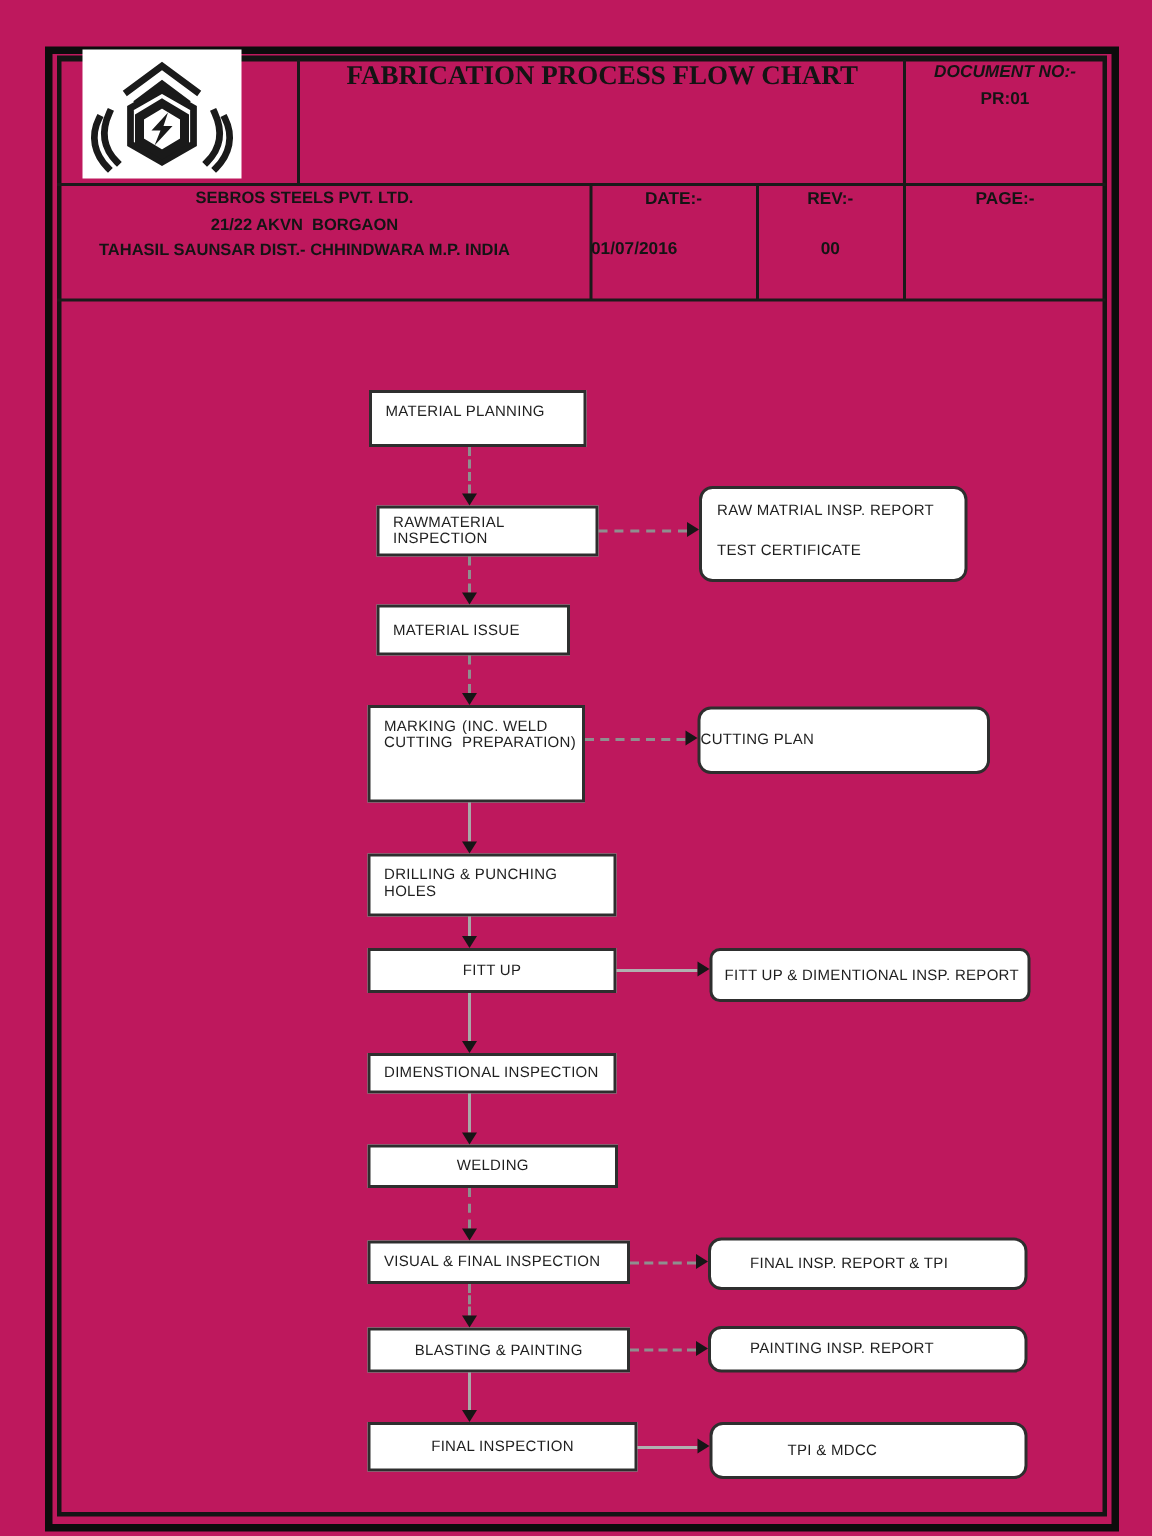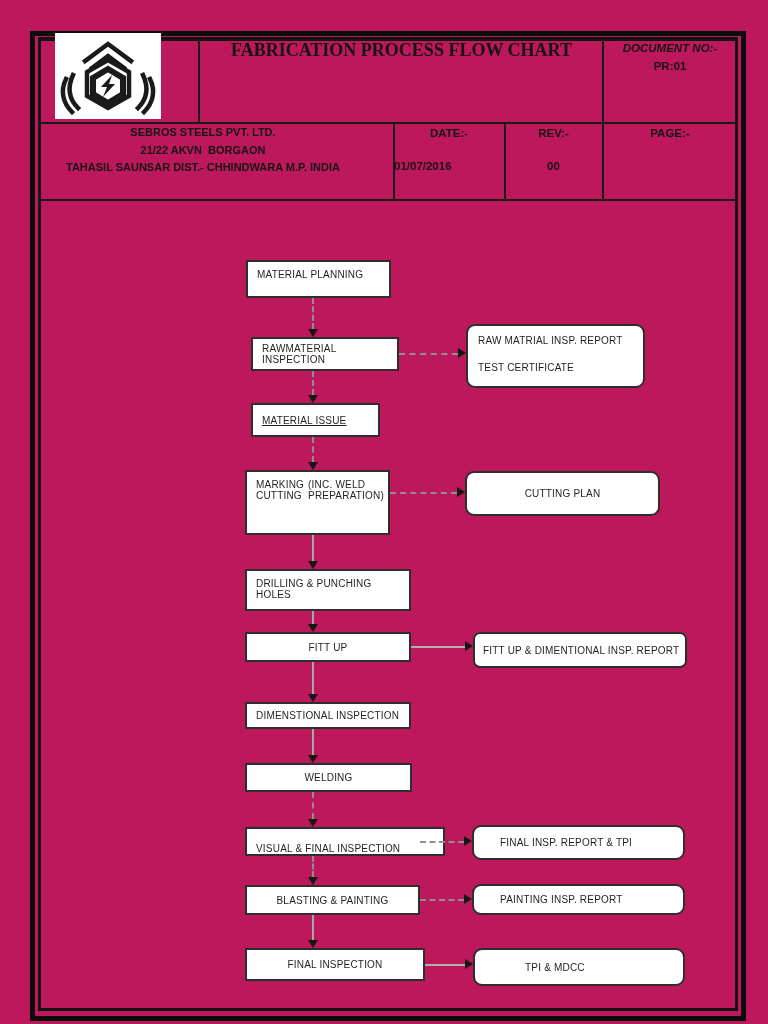--- a/index.html
+++ b/index.html
@@ -20,21 +20,21 @@
         font-size:10px;letter-spacing:0.2px;color:#1f1f1f;display:flex;}
   .pbox .lbl{display:block;}
   .p-topleft{align-items:flex-start;padding:7px 4px 0 9px;}
   .p-left{align-items:center;padding:0 4px 0 9px;}
   .p-center{align-items:center;justify-content:center;padding:0 2px;}
   .p-col{flex-direction:row;align-items:flex-start;padding:7px 4px 0 9px;row-gap:17px;}
   
   .sbox{position:absolute;border:2px solid #2e2e2e;background:#fff;box-sizing:border-box;
         border-radius:9px;font-size:10px;letter-spacing:0.2px;color:#1f1f1f;display:flex;}
   .s-col{flex-direction:column;align-items:flex-start;padding:9px 4px 0 10px;row-gap:16px;}
-  .s-center{align-items:center;justify-content:center;}
+  .s-center{align-items:center;justify-content:flex-start;}
   .s-left{align-items:center;}
   
   .vd{position:absolute;width:0;border-left:2px dashed #8f8f8f;}
   .vs{position:absolute;width:0;border-left:2px solid #a8a8a8;}
   .hd{position:absolute;height:0;border-top:2px dashed #8f8f8f;}
   .hs{position:absolute;height:0;border-top:2px solid #b0b0b0;}
   .ad{position:absolute;width:0;height:0;border-left:5px solid transparent;
       border-right:5px solid transparent;border-top:8px solid #161616;}
   .ar{position:absolute;width:0;height:0;border-top:5px solid transparent;
       border-bottom:5px solid transparent;border-left:8px solid #161616;}
@@ -87,21 +87,21 @@
   <div class="hdr-text" style="left:603px;top:127px;width:134px;text-align:center;font-size:11.5px;">PAGE:-</div>
 
   <div class="pbox p-topleft" style="left:246px;top:260px;width:145px;height:38px;">
     <span class="lbl">MATERIAL PLANNING</span>
     </div>
 
   <div class="pbox p-left" style="left:251px;top:337px;width:148px;height:34px;">
     <span class="lbl">RAWMATERIAL INSPECTION</span>
     </div>
 
-  <div class="pbox p-left" style="left:251px;top:403px;width:129px;height:34px;text-decoration:underline;">
+  <div class="pbox p-left" style="left:251px;top:403px;width:129px;height:34px;">
     <span class="lbl">MATERIAL ISSUE</span>
     </div>
 
   <div class="pbox p-col" style="left:245px;top:470px;width:145px;height:65px;">
     <span class="lbl">MARKING CUTTING</span>
     <span class="lbl">(INC. WELD PREPARATION)</span>
     </div>
 
   <div class="pbox p-topleft" style="left:245px;top:569px;width:166px;height:42px;">
     <span class="lbl">DRILLING &amp; PUNCHING HOLES</span>
@@ -112,21 +112,21 @@
     </div>
 
   <div class="pbox p-left" style="left:245px;top:702px;width:166px;height:27px;">
     <span class="lbl">DIMENSTIONAL INSPECTION</span>
     </div>
 
   <div class="pbox p-center" style="left:245px;top:763px;width:167px;height:29px;">
     <span class="lbl">WELDING</span>
     </div>
 
-  <div class="pbox p-left" style="left:245px;top:827px;width:200px;height:29px;align-items:flex-end;">
+  <div class="pbox p-left" style="left:245px;top:827px;width:175px;height:29px;">
     <span class="lbl">VISUAL &amp; FINAL INSPECTION</span>
     </div>
 
   <div class="pbox p-center" style="left:245px;top:885px;width:175px;height:30px;">
     <span class="lbl">BLASTING &amp; PAINTING</span>
     </div>
 
   <div class="pbox p-center" style="left:245px;top:948px;width:180px;height:33px;">
     <span class="lbl">FINAL INSPECTION</span>
     </div>

